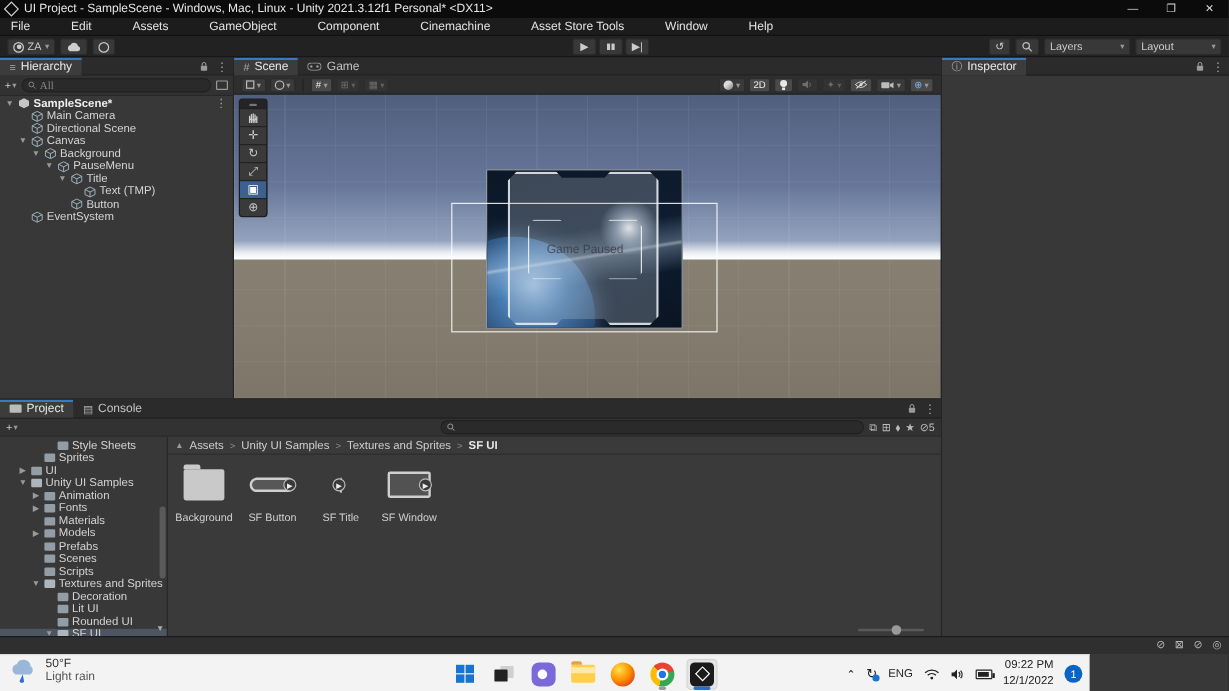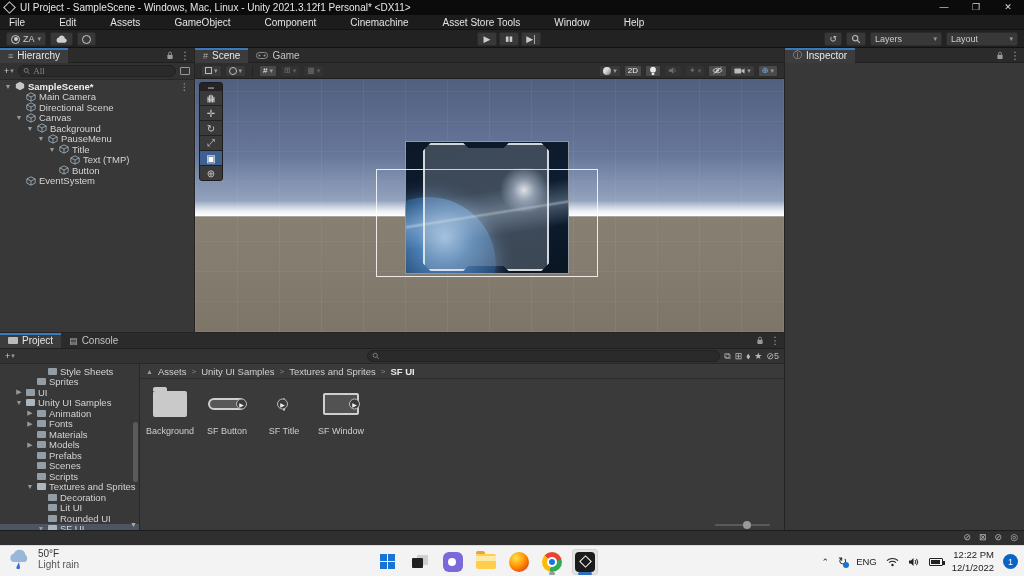--- a/index.html
+++ b/index.html
@@ -111,21 +111,21 @@
   .spr-title { width:42px; height:13px; border:1.5px solid #cfcfcf; background:#545454; position:relative;
     clip-path:polygon(0 25%,8% 0,30% 0,36% 35%,64% 35%,70% 0,92% 0,100% 25%,100% 100%,0 100%); }
   .spr-title-wrap { position:relative; }
   .spr-window { width:36px; height:22px; border:2px solid #cfcfcf; border-radius:2px; background:#525252; position:relative; }
 
   
   #statusbar { position:absolute; left:0; top:530px; width:1024px; height:15px; background:#2f2f2f; border-top:1px solid #1c1c1c; }
   #status-icons { position:absolute; right:6px; top:1px; display:flex; gap:8px; color:#b5b5b5; font-size:9px; }
 
   
-  #taskbar { position:absolute; left:0; top:545px; width:1024px; height:31px; background:#f3f3f3; border-top:1px solid #dcdcdc; color:#333; }
+  #taskbar { position:absolute; left:0; top:545px; width:908px; height:31px; background:#f3f3f3; border-top:1px solid #dcdcdc; color:#333; }
   #weather { position:absolute; left:8px; top:2px; display:flex; align-items:center; gap:6px; }
   #weather .wtxt div:first-child { font-size:10px; color:#333; }
   #weather .wtxt div:last-child { font-size:10px; color:#555; }
   #tb-apps { position:absolute; left:374px; top:2px; display:flex; align-items:center; gap:7px; height:27px; }
   .appbtn { width:26px; height:26px; border-radius:4px; display:flex; align-items:center; justify-content:center; position:relative; }
   .appbtn.activeapp { background:#e4e4e4; box-shadow:inset 0 0 0 1px #d5d5d5; }
   .runbar { position:absolute; bottom:0; left:50%; transform:translateX(-50%); height:3px; border-radius:2px; }
   .runbar.small { width:6px; background:#9a9a9a; }
   .runbar.big { width:14px; background:#2c6fbe; }
   #start-ic { width:15px; height:15px; display:grid; grid-template-columns:7px 7px; grid-gap:1px; }
@@ -417,20 +417,23 @@
     </div>
     <div id="viewport">
       <div class="gridlines"></div>
       <div id="space-img">
         <div class="planet"></div>
         <div class="streak"></div>
         <div class="glow"></div>
       </div>
       <div class="gizmo-rect"></div>
       <div class="sf-frame"></div>
+      <div class="title-frame">
+        <span>Game Paused</span>
+      </div>
       <div id="tool-palette">
         <div class="handle">▬</div>
         <div class="tool">
             <svg width="10" height="10" viewBox="0 0 10 10">
               <path d="M2 9 V4 M3.5 9 V2.5 M5 9 V2 M6.5 9 V2.7 M8 9 V4.2 M2 6 Q5 8 8 6" stroke="#ccc" fill="none" stroke-width="1.1" stroke-linecap="round"></path>
             </svg>
           </div>
         <div class="tool">
             <span>✛</span>
           </div>
@@ -700,20 +703,20 @@
       <span class="tico">
         <svg width="12" height="10" viewBox="0 0 12 10">
             <path d="M1 3.5 H3 L5.5 1 V9 L3 6.5 H1 Z" fill="#222"></path>
             <path d="M7 3 a3 3 0 0 1 0 4 M8.5 1.8 a5 5 0 0 1 0 6.4" stroke="#222" fill="none"></path>
           </svg>
       </span>
       <span class="tico">
           <span class="battery-ic"></span>
         </span>
       <span id="clockblk">
-        <div>12:22 PM</div>
+        <div>09:22 PM</div>
         <div>12/1/2022</div>
       </span>
       <span id="notifbadge">1</span>
     </div>
   </div>
 
 </div>
 
 </body></html>

